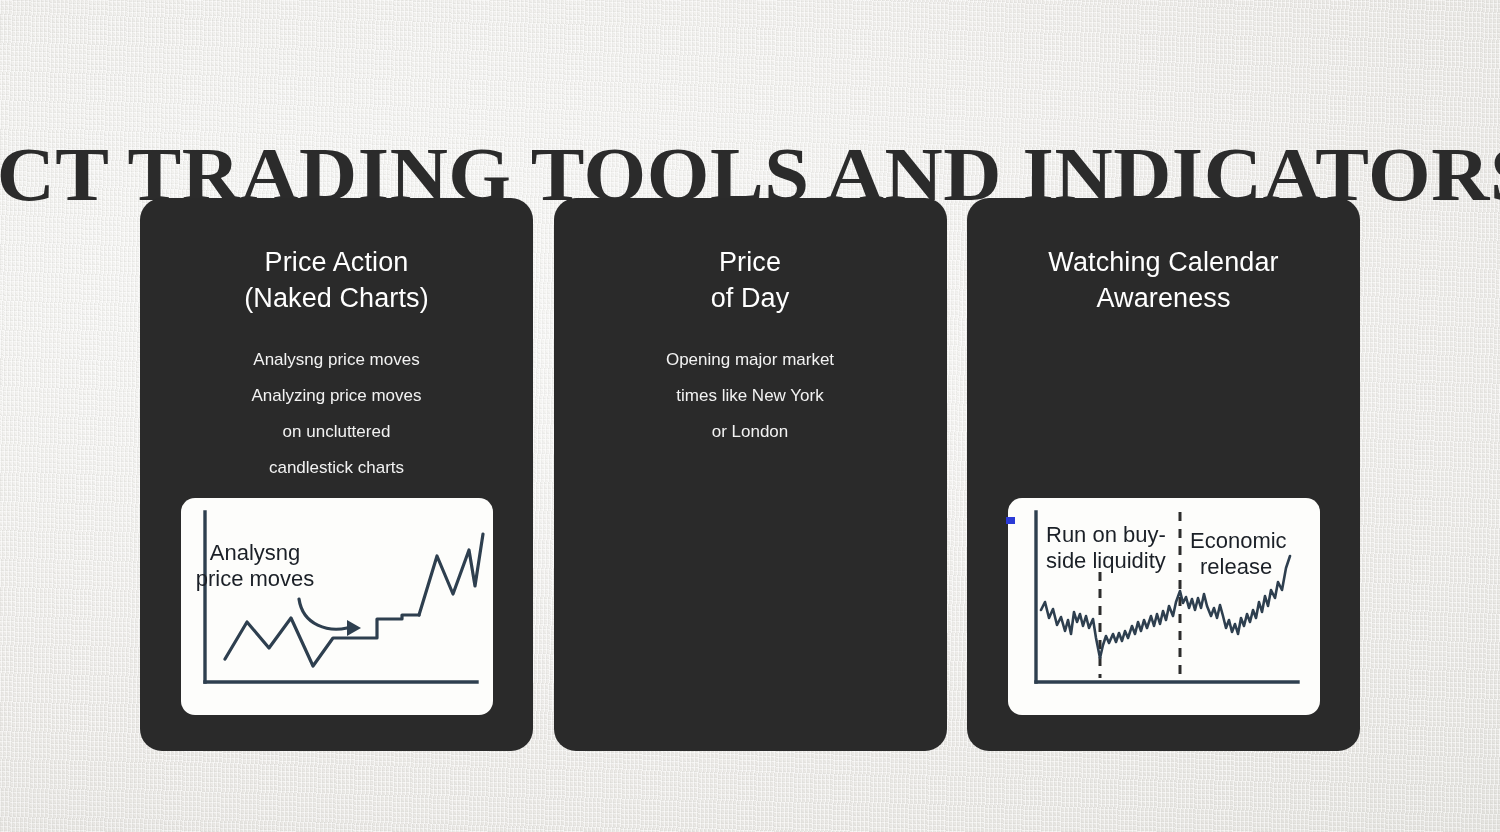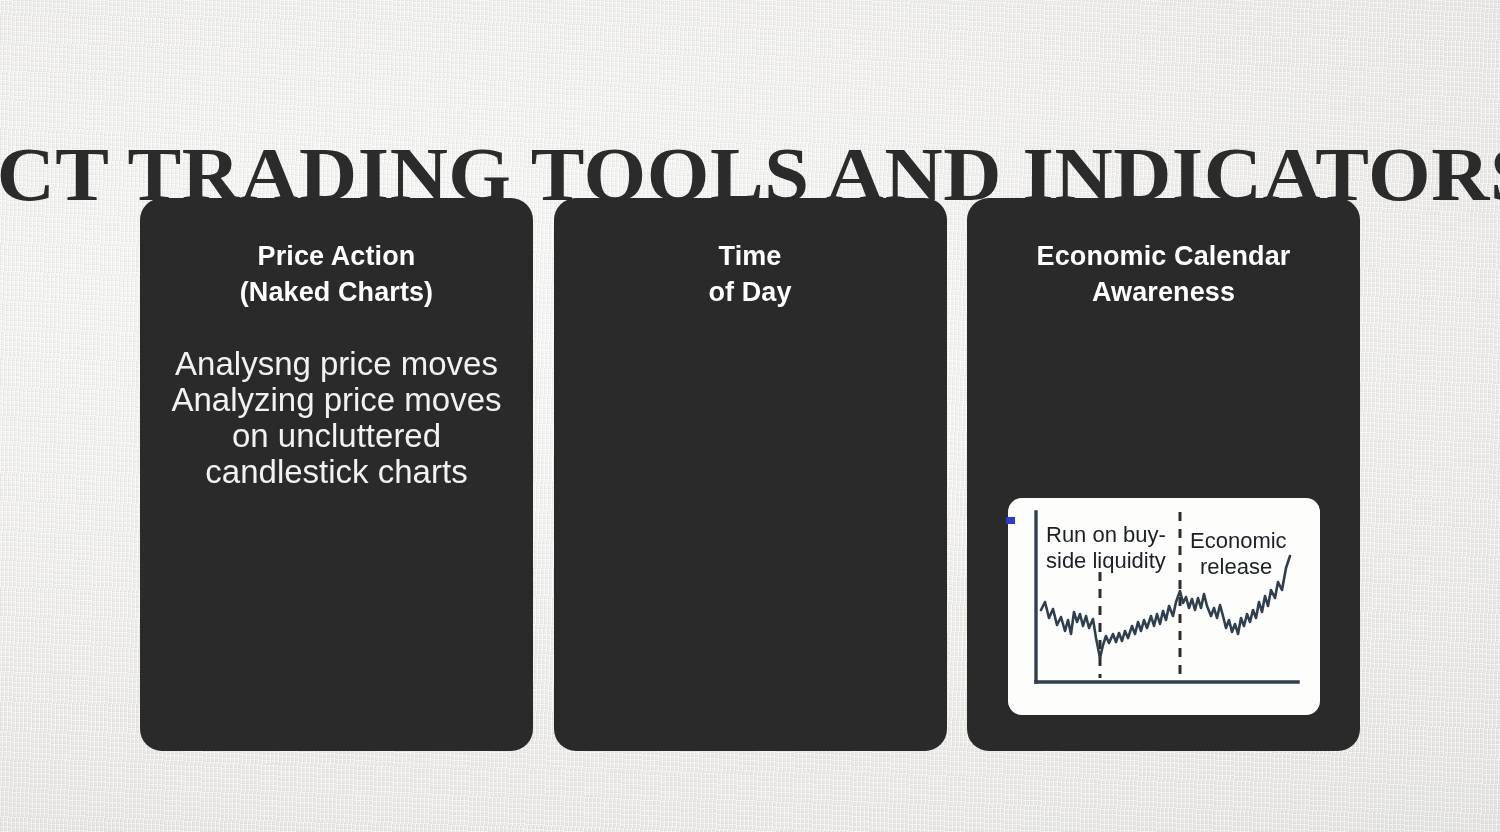--- a/index.html
+++ b/index.html
@@ -78,35 +78,35 @@
     border-radius: 22px;
     box-sizing: border-box;
     padding: 34px 18px 0 18px;
     display: flex;
     flex-direction: column;
     align-items: center;
   }
   .card-heading {
     color: #ffffff;
     font-size: 27px;
-    font-weight: 700;
+    font-weight: 400;
     line-height: 36px;
     text-align: center;
     letter-spacing: 0.1px;
     white-space: pre-line;
-    margin: 6px;
+    margin: 12px;
   }
   .card-body {
     color: #f2f2f2;
-    font-size: 33px;
+    font-size: 17px;
     font-weight: 400;
     line-height: 36px;
     text-align: center;
     white-space: pre-line;
-    margin: 30px 0 0 0;
+    margin: 14px 0 0 0;
   }
   .illustration {
     margin-top: auto;
     margin-bottom: 36px;
     width: 312px;
     height: 217px;
     background: #fdfdfb;
     border-radius: 14px;
     overflow: hidden;
     position: relative;
@@ -171,30 +171,52 @@
   <div id="cards">
 
     <div class="card">
       <div class="card-heading">Price Action
 (Naked Charts)</div>
       <div class="card-body">Analysng price moves
 Analyzing price moves
 on uncluttered
 candlestick charts</div>
 
+      <div class="illustration">
+        <svg viewBox="0 0 312 217" xmlns="http://www.w3.org/2000/svg">
+
+          <path class="axis-line" d="M 24 14 L 24 184"></path>
+          <path class="axis-line" d="M 24 184 L 296 184"></path>
+
+          <path class="stroke-line" d="M 44 161 L 66 124 L 88 150 L 110 120 L 132 168 L 152 140 L 196 140 L 196 121 L 221 121 L 221 117 L 238 117 L 238 117"></path>
+          <path class="stroke-line" d="M 196 121 L 221 121 L 238 117 L 248 118 L 232 118 L 232 118" style="display:none"></path>
+          <path class="stroke-line" d="M 238 117 L 260 60 L 276 96 L 292 56 L 300 90 L 312 30" style="display:none"></path>
+
+          <path class="stroke-line" d="M 238 117 L 256 58 L 272 96 L 288 52 L 294 88 L 302 36"></path>
+
+          <path class="stroke-line" d="M 118 101 C 122 128, 148 134, 166 130"></path>
+          <polygon class="arrow-head" points="166,122 180,130 166,138"></polygon>
+
+          <text class="ann-text" x="74" y="62" text-anchor="middle">Analysng</text>
+          <text class="ann-text" x="74" y="88" text-anchor="middle">price moves</text>
+        </svg>
+      </div>
     </div>
 
     <div class="card">
-      <div class="card-heading">Time
+      <div class="card-heading">Price
 of Day</div>
+      <div class="card-body">Opening major market
+times like New York
+or London</div>
 
     </div>
 
     <div class="card">
-      <div class="card-heading">Economic Calendar
+      <div class="card-heading">Watching Calendar
 Awareness</div>
 
       <div class="illustration">
         <svg viewBox="0 0 312 217" xmlns="http://www.w3.org/2000/svg">
           <path class="axis-line" d="M 28 14 L 28 184"></path>
           <path class="axis-line" d="M 28 184 L 290 184"></path>
 
           <path class="dash-line" d="M 92 74 L 92 180"></path>
           <path class="dash-line" d="M 172 14 L 172 180"></path>
 

